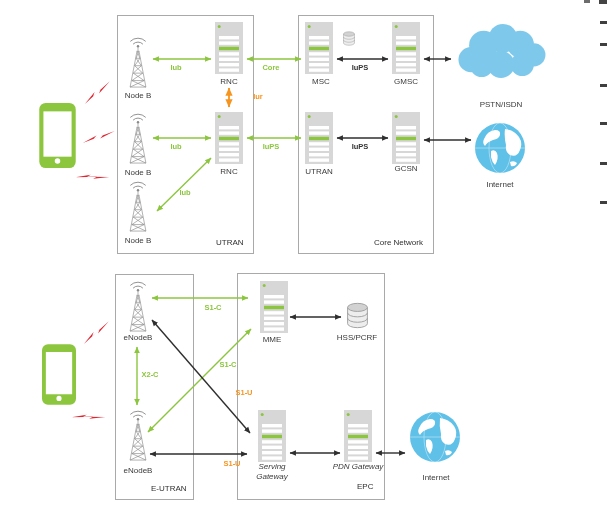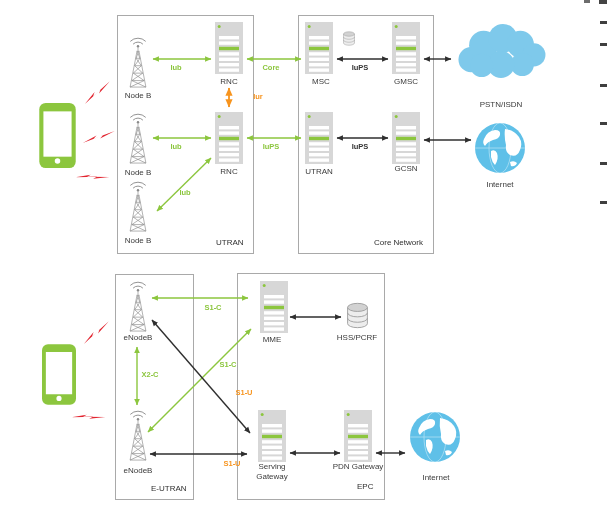--- a/index.html
+++ b/index.html
@@ -6,21 +6,21 @@
   .stage{position:relative;width:607px;height:531px;background:#fff;overflow:hidden;
          font-family:"Liberation Sans",sans-serif;}
   .box{position:absolute;border:1px solid #A9A9A9;background:transparent;}
   .layer{position:absolute;left:0;top:0;}
   .lbl{position:absolute;font-size:8px;color:#3a3a3a;white-space:nowrap;
        transform:translate(-50%,-50%);}
   .g{color:#8CC63E;font-weight:bold;font-size:7.5px;}
   .o{color:#F7941E;font-weight:bold;font-size:7.5px;padding-left:32px;}
   .k{color:#333;font-weight:bold;font-size:7.5px;}
   .wrap{white-space:normal;width:56px;text-align:center;line-height:1.2;
-        transform:translate(-50%,0);}
+        transform:translate(-50%,0);font-style:italic;}
   .boxlbl{position:absolute;font-size:8px;font-weight:normal;color:#2e2e2e;white-space:nowrap;}
   .edge-dash{position:absolute;width:7px;height:2.5px;background:#3f3f3f;}
   .edge-frag{position:absolute;background:#6d6d6d;}
 </style>
 </head>
 <body>
 
 <div class="stage">
 
   <div class="box" style="left:117px;top:15px;width:135px;height:237px"></div>

